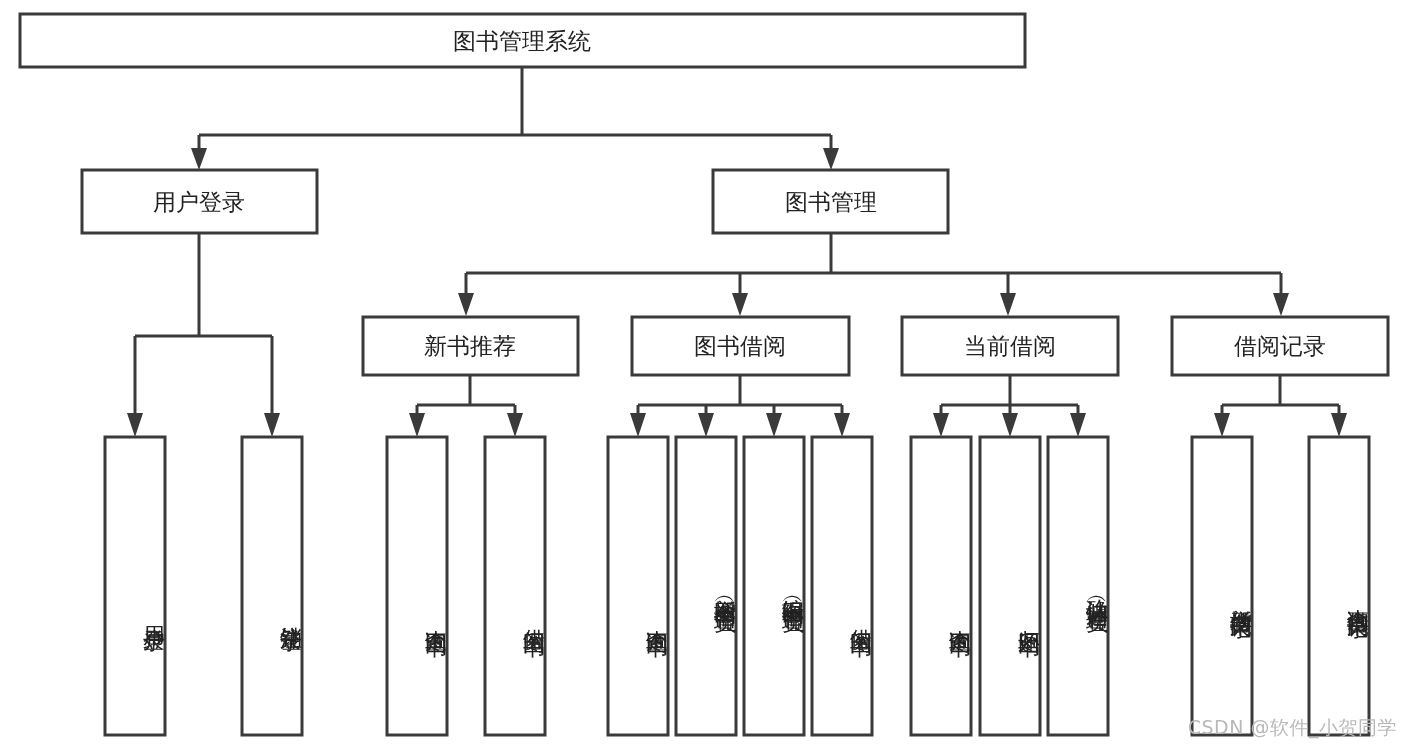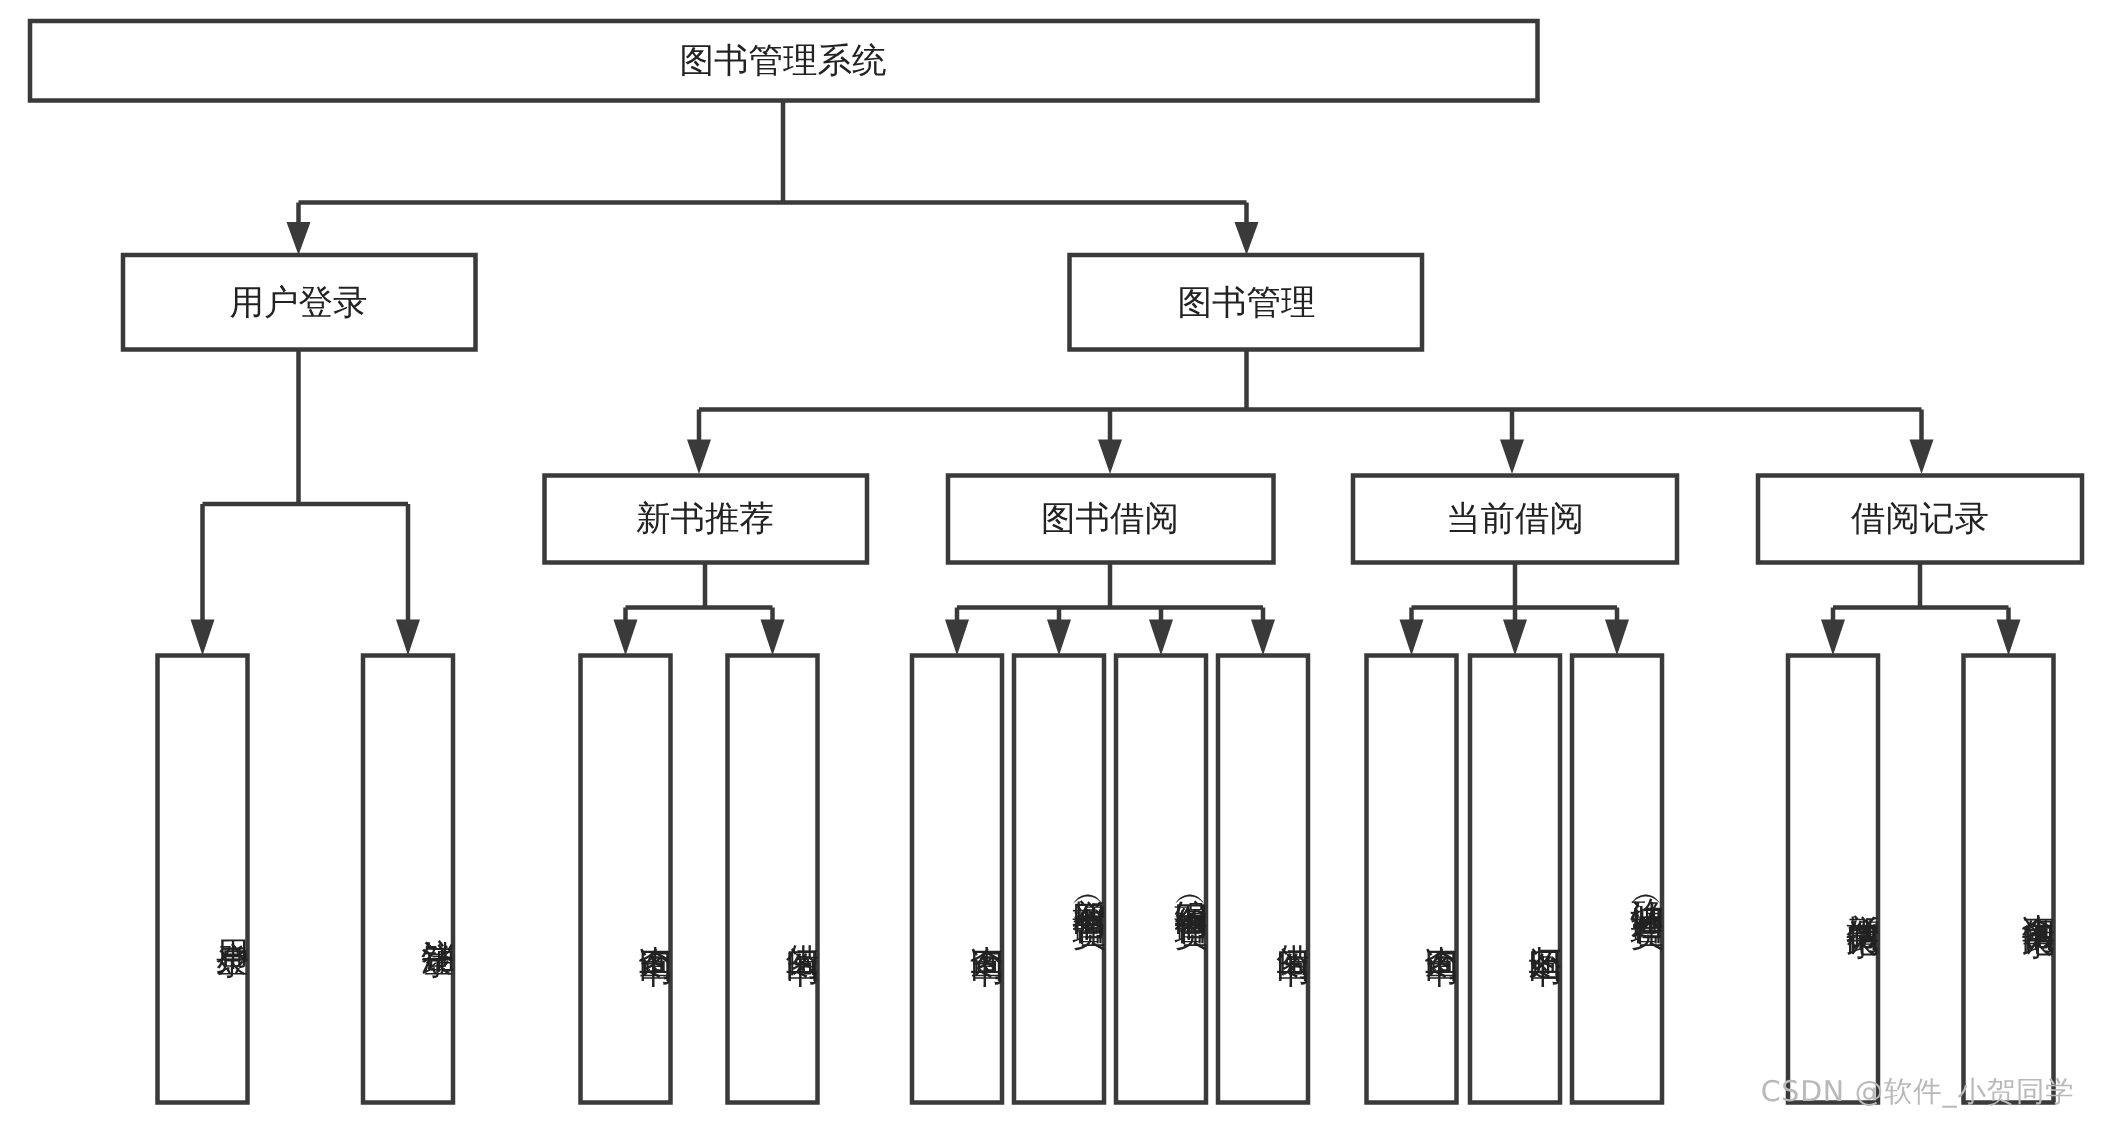--- a/index.html
+++ b/index.html
@@ -58,21 +58,21 @@
     letter-spacing: 2px;
     line-height: 1;
     display: flex;
     align-items: flex-start;
     justify-content: center;
     white-space: nowrap;
     pointer-events: none;
   }
   .watermark {
     position: absolute;
-    right: 22px;
+    right: 8px;
     bottom: 6px;
     font-family: "DejaVu Sans", "Liberation Sans", sans-serif;
     font-size: 19px;
     color: #b9b9b9;
     white-space: nowrap;
     letter-spacing: 0.5px;
   }
 </style>
 </head>
 <body>

